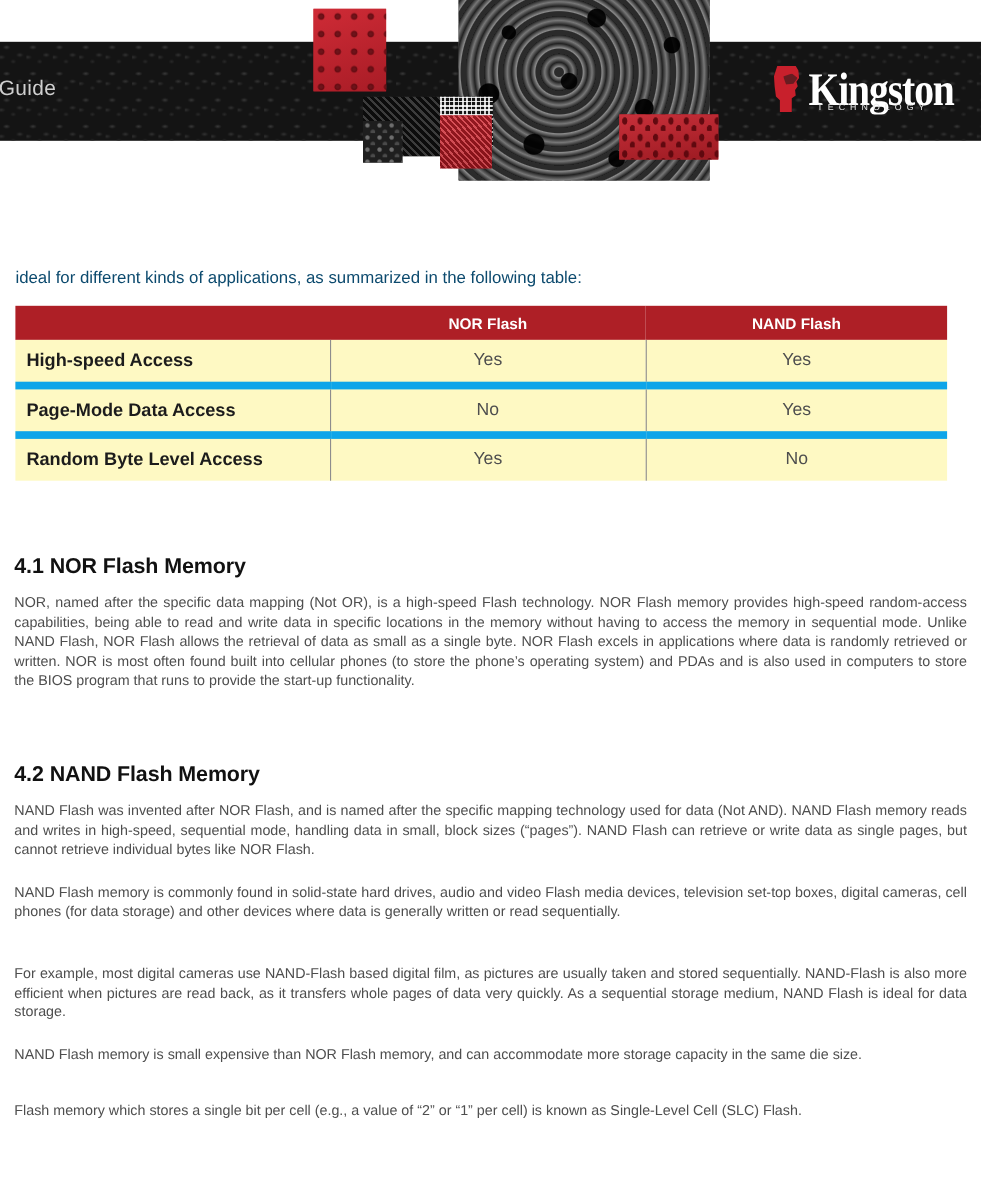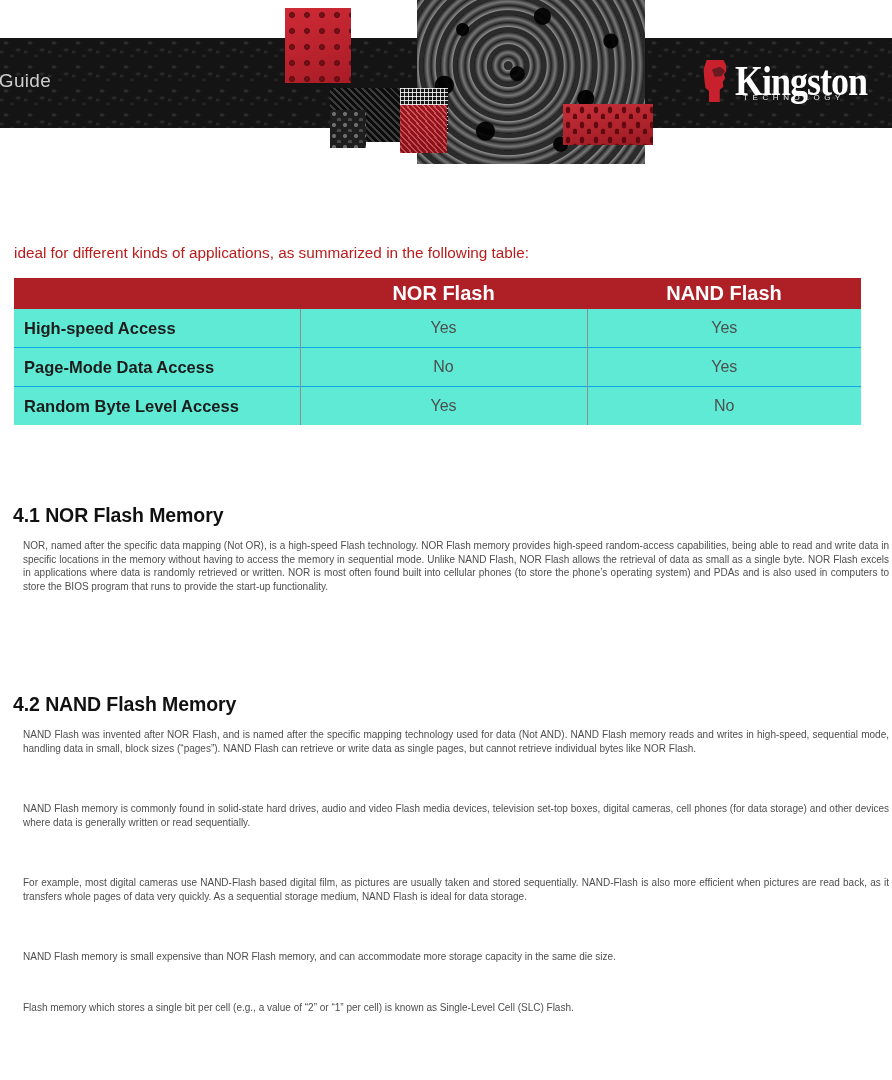--- a/index.html
+++ b/index.html
@@ -206,21 +206,21 @@
   .content {
     position: absolute;
     left: 0; top: 175px;
     width: 892px;
   }
   .intro {
     position: absolute;
     left: 14px; top: 68px;
     width: 860px;
     font-size: 15.3px;
-    color: #b91c1c;
+    color: #0c4a6e;
     line-height: 1.35;
   }
 
   
   .cmp-table {
     position: absolute;
     left: 14px;
     top: 103px;
     width: 847px;
     border-collapse: collapse;
@@ -228,34 +228,34 @@
   }
   .cmp-table th,
   .cmp-table td {
     padding: 0;
     margin: 0;
   }
   .cmp-table thead th {
     background: #ae1f26;
     color: #ffffff;
     height: 31px;
-    font-size: 20px;
+    font-size: 14px;
     font-weight: bold;
     vertical-align: middle;
   }
   .cmp-table thead th.blank-head {
     border-right: none;
   }
   .cmp-table tbody tr {
-    background: #5eead4;
+    background: #fef9c3;
   }
   .cmp-table tbody td {
     height: 38px;
     vertical-align: middle;
-    border-top: 1px solid #0ea5e9;
+    border-top: 7px solid #0ea5e9;
   }
   .cmp-table tbody tr:first-child td {
     border-top: none;
   }
   .cmp-table td.rowlabel {
     font-size: 16.5px;
     font-weight: bold;
     color: #1c1c1c;
     padding-left: 10px;
     text-align: left;
@@ -278,24 +278,24 @@
     position: absolute;
     left: 13px;
     margin: 0;
     font-size: 19.5px;
     font-weight: bold;
     color: #111111;
     letter-spacing: -0.1px;
   }
   p.body {
     position: absolute;
-    left: 23px;
+    left: 13px;
     margin: 0;
     width: 866px;
-    font-size: 10px;
+    font-size: 13px;
     line-height: 1.365;
     color: #4e4e4e;
     text-align: justify;
   }
 
   #h41 { top: 329px; }
   #p41 { top: 364px; }
   #h42 { top: 518px; }
   #p42 { top: 553px; }
   #p43 { top: 627px; }

